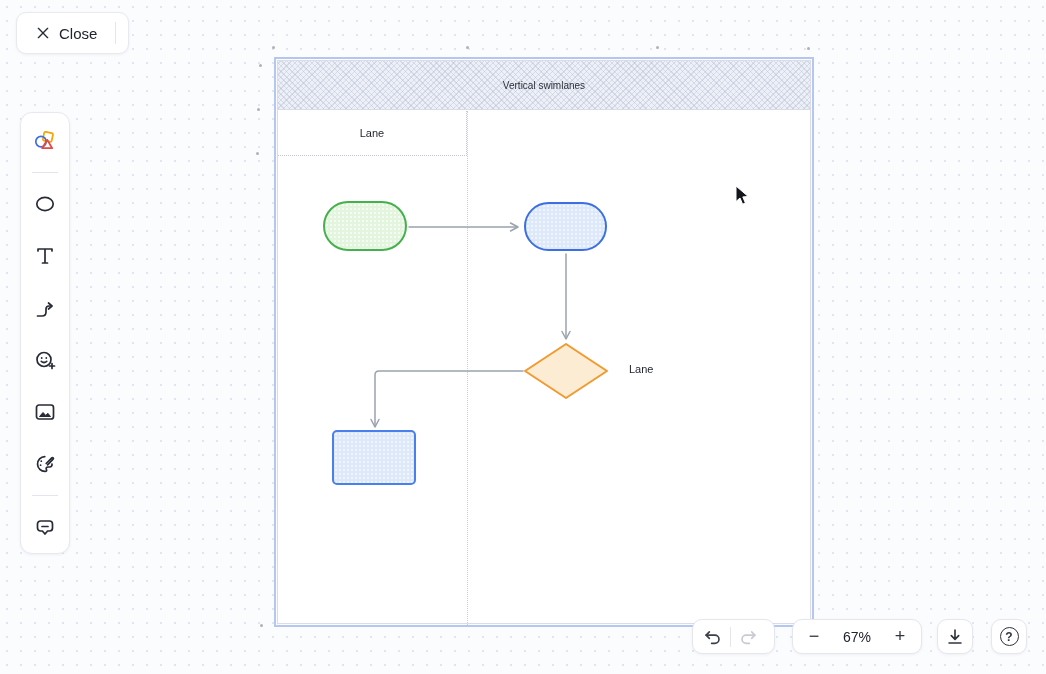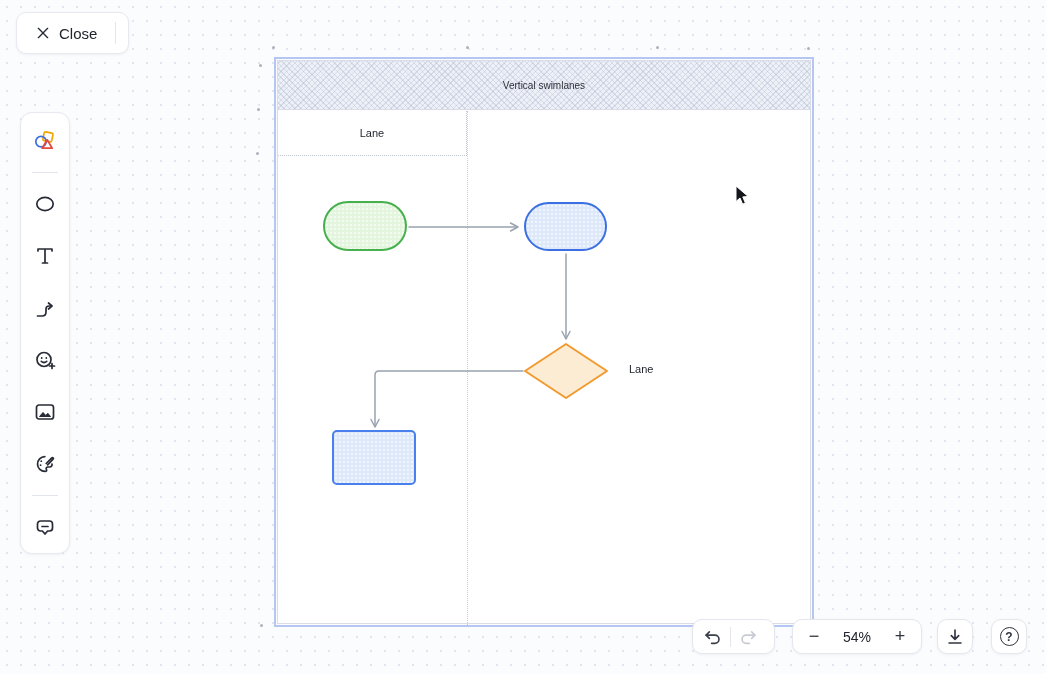--- a/index.html
+++ b/index.html
@@ -248,21 +248,21 @@
             <path d="M19.5 10H10a4.5 4.5 0 0 0 0 9h3.5"></path>
           </svg>
       </span>
     </div>
   </div>
 
   <div class="pill zoom-bar">
     <div class="icon-btn">
       <span class="zoom-sign">−</span>
     </div>
-    <span class="zoom-label">54%</span>
+    <span class="zoom-label">67%</span>
     <div class="icon-btn">
       <span class="zoom-sign">+</span>
     </div>
   </div>
 
   <div class="pill sq-btn">
     <div class="icon-btn">
       <svg width="22" height="22" viewBox="0 0 24 24" fill="none" stroke="#30343e" stroke-width="1.8" stroke-linecap="round" stroke-linejoin="round">
           <path d="M12 4.5v9.5M8 10.5l4 4 4-4M5.5 18.5h13"></path>
         </svg>

